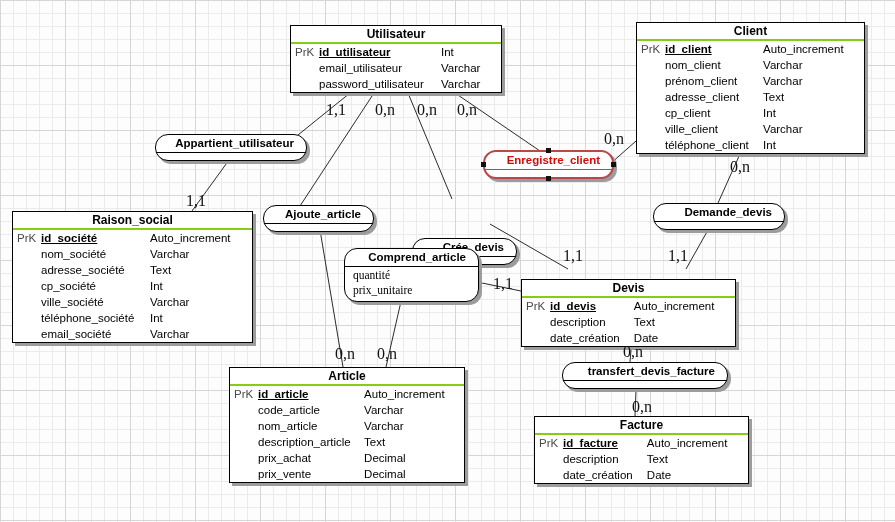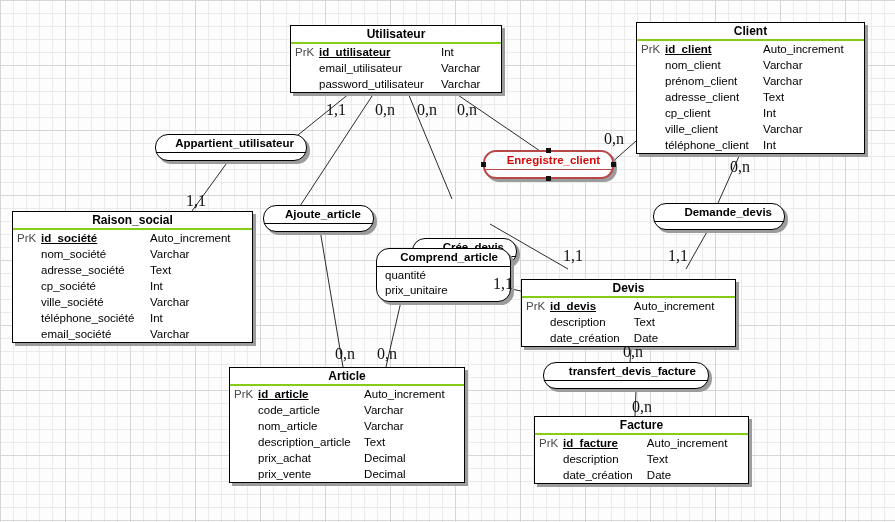--- a/index.html
+++ b/index.html
@@ -33,21 +33,21 @@
   .relation {
     position:absolute; z-index:2; background:#fff; border:1px solid #000;
     border-radius:13px; box-shadow:3px 3px 0 #9c9c9c; font-size:11.5px; color:#000;
   }
   .relation-title {
     font-weight:bold; text-align:right; line-height:17px;
     border-bottom:1px solid #000; padding:0 12px; white-space:nowrap;
   }
   .relation-spacer { height:7px; }
   .relation-attr { line-height:15px; padding:0 6px 0 8px; white-space:nowrap; }
-  .relation-attrs { padding:1px 16px 3px 0; }
+  .relation-attrs { padding:1px 16px 3px 0;font-family:Liberation Serif, serif; }
   .relation.selected { border:2px solid #b8484a; }
   .relation.selected .relation-title { border-bottom:1px solid #b8484a; color:#d40b0b; }
   .handle { position:absolute; width:5px; height:5px; background:#111; z-index:4; }
   .card-label {
     position:absolute; z-index:3; font-size:16px; color:#111; white-space:nowrap;font-family:Liberation Serif, serif;
   }
 </style>
 </head>
 <body>
 
@@ -274,24 +274,24 @@
       <div class="relation-spacer"></div>
     </div>
     <div class="relation selected" style="left: 483px; top: 150px; width: 127px;">
       <div class="relation-title">Enregistre_client</div>
       <div class="relation-spacer"></div>
       <div class="handle" style="left: calc(50% - 3px); top: -4px;"></div>
       <div class="handle" style="left: calc(50% - 3px); bottom: -4px;"></div>
       <div class="handle" style="left: -4px; top: calc(50% - 3px);"></div>
       <div class="handle" style="right: -4px; top: calc(50% - 3px);"></div>
     </div>
-    <div class="relation" style="left: 344px; top: 248px; width: 133px; margin-left: 32px;">
+    <div class="relation" style="left: 344px; top: 248px; width: 133px;">
       <div class="relation-title">Comprend_article</div>
       <div class="relation-attrs">
         <div class="relation-attr">quantité</div>
         <div class="relation-attr">prix_unitaire</div>
       </div>
     </div>
-    <div class="relation" style="left: 543px; top: 362px; width: 164px;">
+    <div class="relation" style="left: 562px; top: 362px; width: 164px;">
       <div class="relation-title">transfert_devis_facture</div>
       <div class="relation-spacer"></div>
     </div>
   </div>
 
 </body></html>

